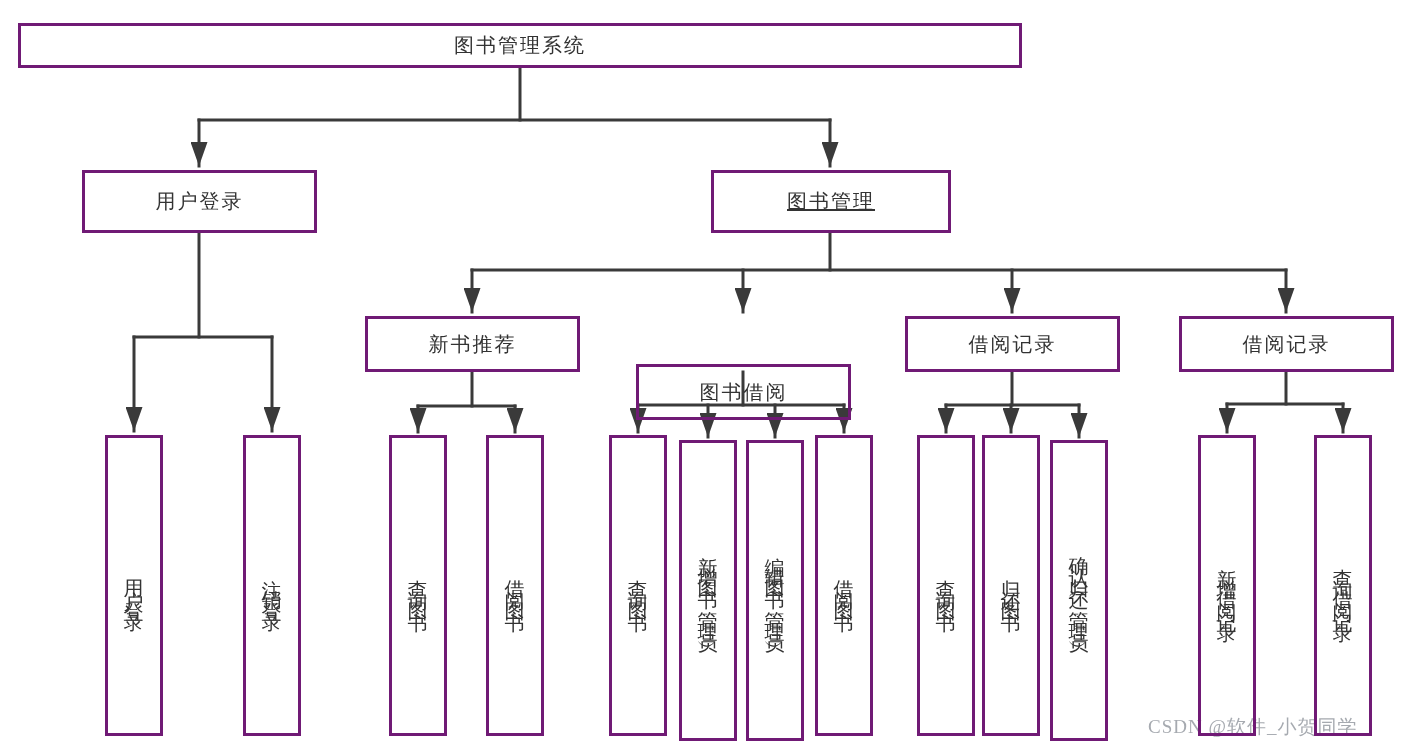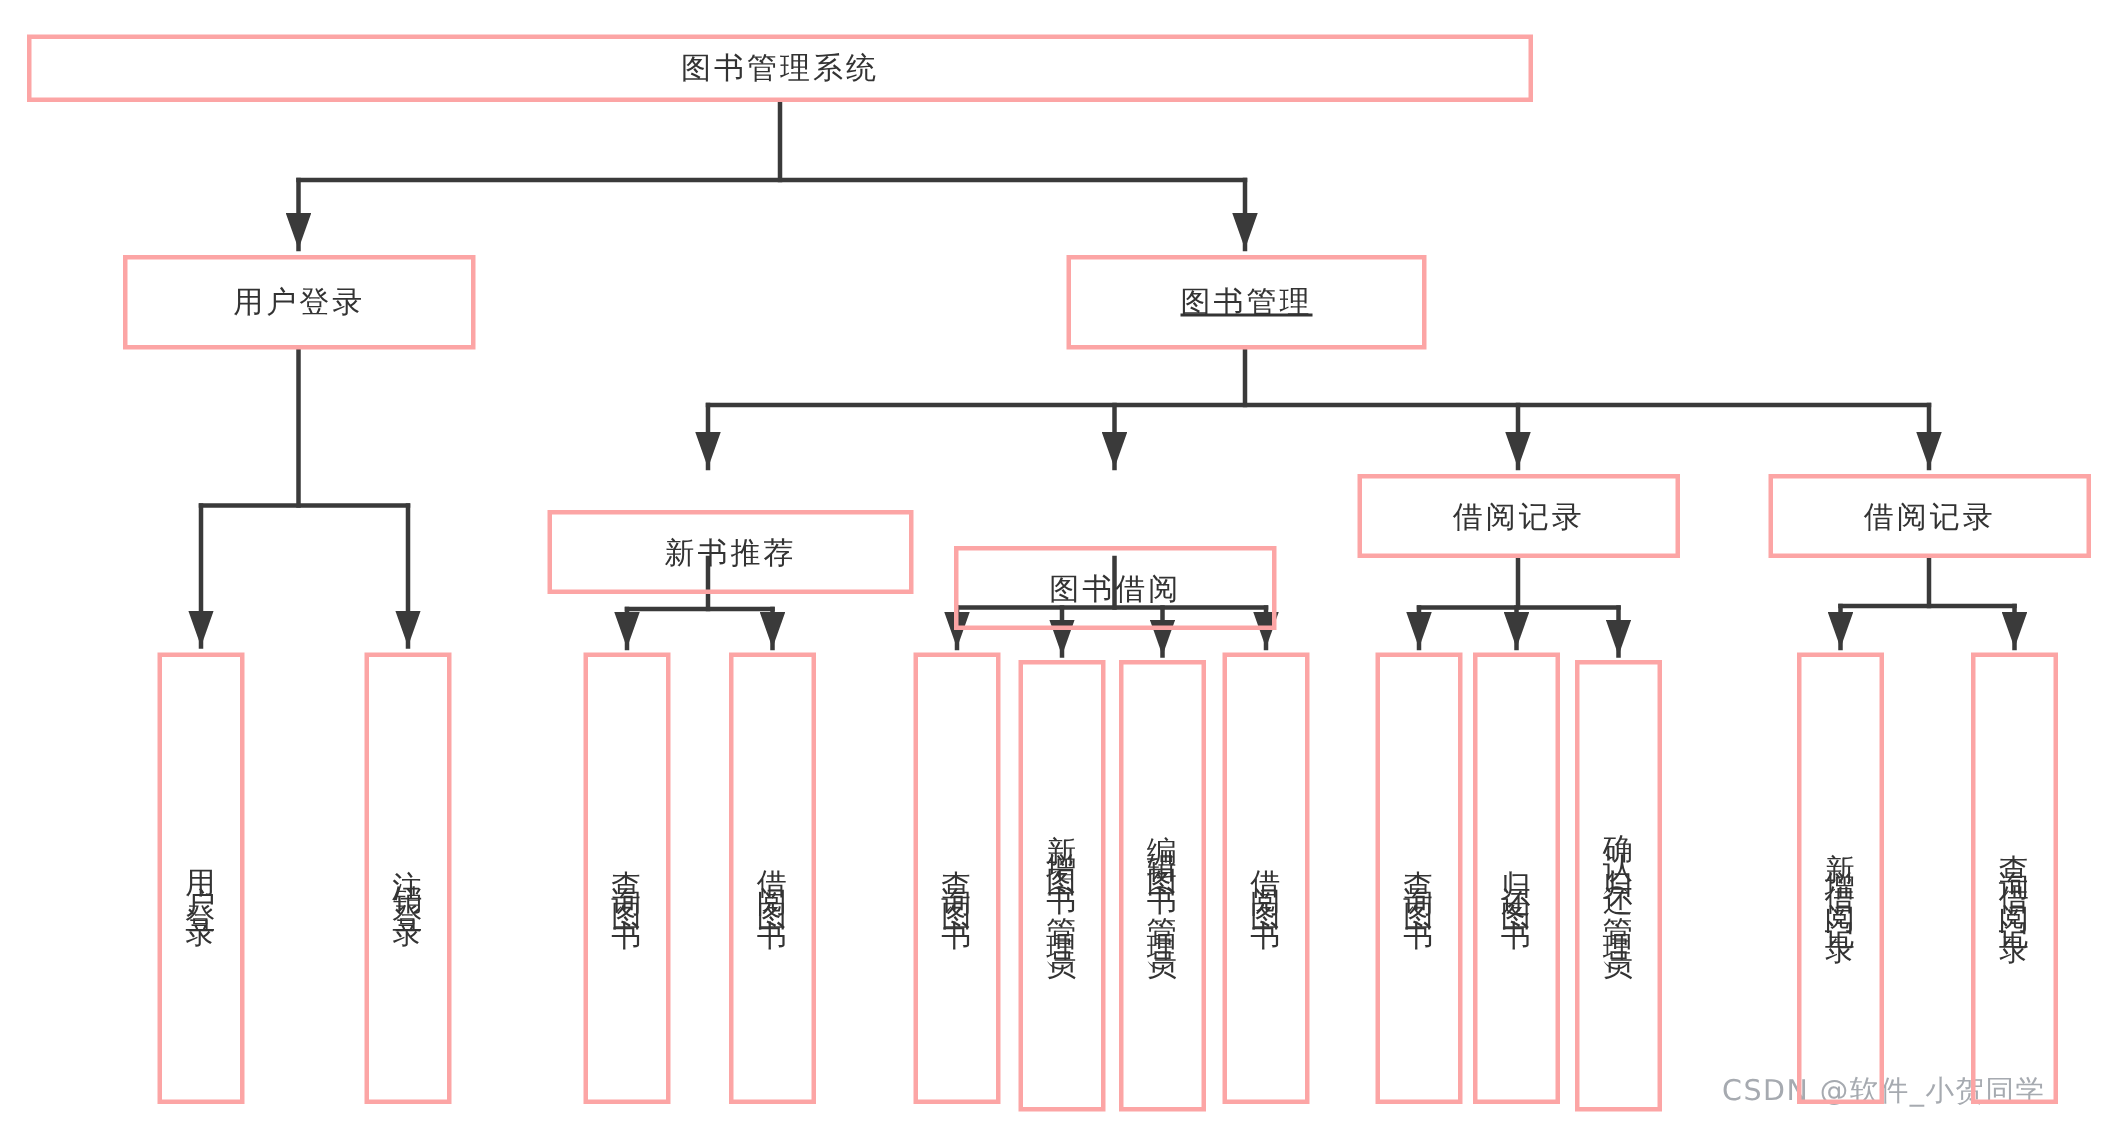--- a/index.html
+++ b/index.html
@@ -17,21 +17,21 @@
   }
   svg.connectors {
     position: absolute;
     left: 0; top: 0;
     width: 1405px;
     height: 747px;
   }
   .node {
     position: absolute;
     box-sizing: border-box;
-    border: 3px solid #fca5a5;
+    border: 3px solid #701a75;
     background: transparent;
     display: flex;
     align-items: center;
     justify-content: center;
     color: #333333;
   }
   .h-label {
     font-size: 20px;
     letter-spacing: 2px;
     white-space: nowrap;
@@ -46,20 +46,21 @@
     color: #333333;
   }
   .watermark {
     position: absolute;
     left: 1148px;
     top: 714px;
     font-size: 19px;
     letter-spacing: 1px;
     color: #a6aab0;
     white-space: nowrap;
+    font-family: Liberation Serif, serif;
   }
 </style>
 </head>
 <body>
 
 <div class="stage">
 
   <svg class="connectors" viewBox="0 0 1405 747">
     <defs>
       <marker id="ah" viewBox="0 0 24 17" refX="24" refY="8.5" markerUnits="userSpaceOnUse" markerWidth="24" markerHeight="17" orient="auto">
@@ -116,21 +117,21 @@
     <span class="h-label">图书管理系统</span>
   </div>
 
   <div class="node" style="left:82px; top:170px; width:235px; height:63px;">
     <span class="h-label">用户登录</span>
   </div>
   <div class="node" style="left:711px; top:170px; width:240px; height:63px;text-decoration:underline;">
     <span class="h-label">图书管理</span>
   </div>
 
-  <div class="node" style="left:365px; top:316px; width:244px; height:56px;margin-top:24px;">
+  <div class="node" style="left:365px; top:316px; width:215px; height:56px;">
     <span class="h-label">新书推荐</span>
   </div>
   <div class="node" style="left:636px; top:316px; width:215px; height:56px;margin-top:48px;">
     <span class="h-label">图书借阅</span>
   </div>
   <div class="node" style="left:905px; top:316px; width:215px; height:56px;">
     <span class="h-label">借阅记录</span>
   </div>
   <div class="node" style="left:1179px; top:316px; width:215px; height:56px;">
     <span class="h-label">借阅记录</span>

